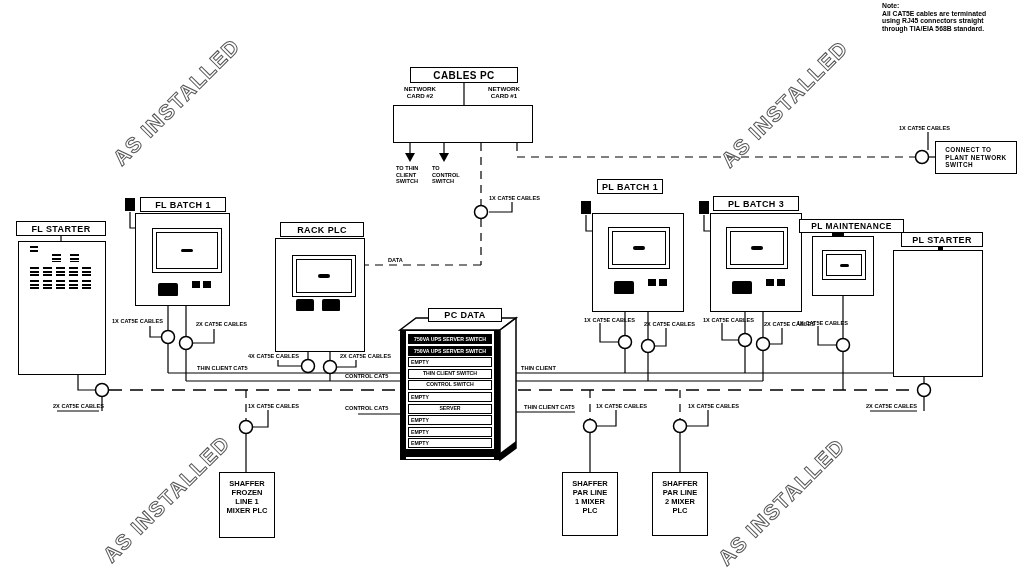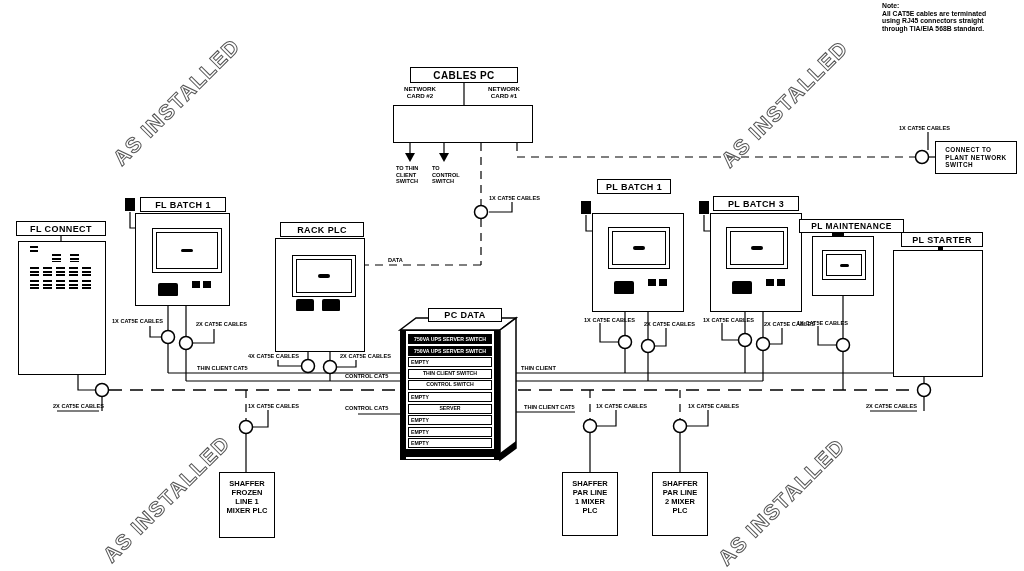--- a/index.html
+++ b/index.html
@@ -207,21 +207,21 @@
 CONTROL
 SWITCH</div>
 
   <div class="titlebox ml" style="left:935px;top:141px;width:82px;height:33px;font-size:6.4px;line-height:7.4px">CONNECT TO
 PLANT NETWORK
 SWITCH</div>
   <div class="lab" style="left:899px;top:125px">1X CAT5E CABLES</div>
   <div class="lab" style="left:489px;top:195px">1X CAT5E CABLES</div>
   <div class="lab" style="left:388px;top:257px">DATA</div>
 
-  <div class="titlebox" style="left:16px;top:221px;width:90px;height:15px">FL CONNECT</div>
+  <div class="titlebox" style="left:16px;top:221px;width:90px;height:15px">FL STARTER</div>
   <div class="panel" style="left:18px;top:241px;width:88px;height:134px"></div>
   <div class="glyph" style="left:30px;top:246px;width:8px;height:6px"></div>
   <div class="glyph" style="left:52px;top:254px;width:9px;height:8px"></div>
   <div class="glyph" style="left:70px;top:254px;width:9px;height:8px"></div>
   <div class="glyph" style="left:30px;top:267px;width:9px;height:9px"></div>
   <div class="glyph" style="left:43px;top:267px;width:9px;height:9px"></div>
   <div class="glyph" style="left:56px;top:267px;width:9px;height:9px"></div>
   <div class="glyph" style="left:69px;top:267px;width:9px;height:9px"></div>
   <div class="glyph" style="left:82px;top:267px;width:9px;height:9px"></div>
   <div class="glyph" style="left:30px;top:280px;width:9px;height:9px"></div>
@@ -272,21 +272,21 @@
     <div class="rackrow rr-unit" style="top:37.8px">THIN CLIENT SWITCH</div>
     <div class="rackrow rr-unit" style="top:49.4px">CONTROL SWITCH</div>
     <div class="rackrow rr-plain" style="top:61px">EMPTY</div>
     <div class="rackrow rr-unit" style="top:72.6px">SERVER</div>
     <div class="rackrow rr-plain" style="top:84.2px">EMPTY</div>
     <div class="rackrow rr-plain" style="top:95.8px">EMPTY</div>
     <div class="rackrow rr-plain" style="top:107.4px">EMPTY</div>
     <div class="rack-base"></div>
   </div>
 
-  <div class="titlebox" style="left:597px;top:179px;width:74px;height:15px">PL BATCH 1</div>
+  <div class="titlebox" style="left:597px;top:179px;width:66px;height:15px">PL BATCH 1</div>
   <div class="panel" style="left:592px;top:213px;width:92px;height:99px"></div>
   <div class="screen" style="left:608px;top:227px;width:62px;height:42px">
     <div class="screen-in">
         <div class="dashmark"></div>
       </div>
   </div>
   <div class="conn" style="left:614px;top:281px;width:20px;height:13px"></div>
   <div class="sq" style="left:648px;top:279px;width:8px;height:7px"></div>
   <div class="sq" style="left:659px;top:279px;width:8px;height:7px"></div>
   <div class="lab" style="left:584px;top:317px">1X CAT5E CABLES</div>

